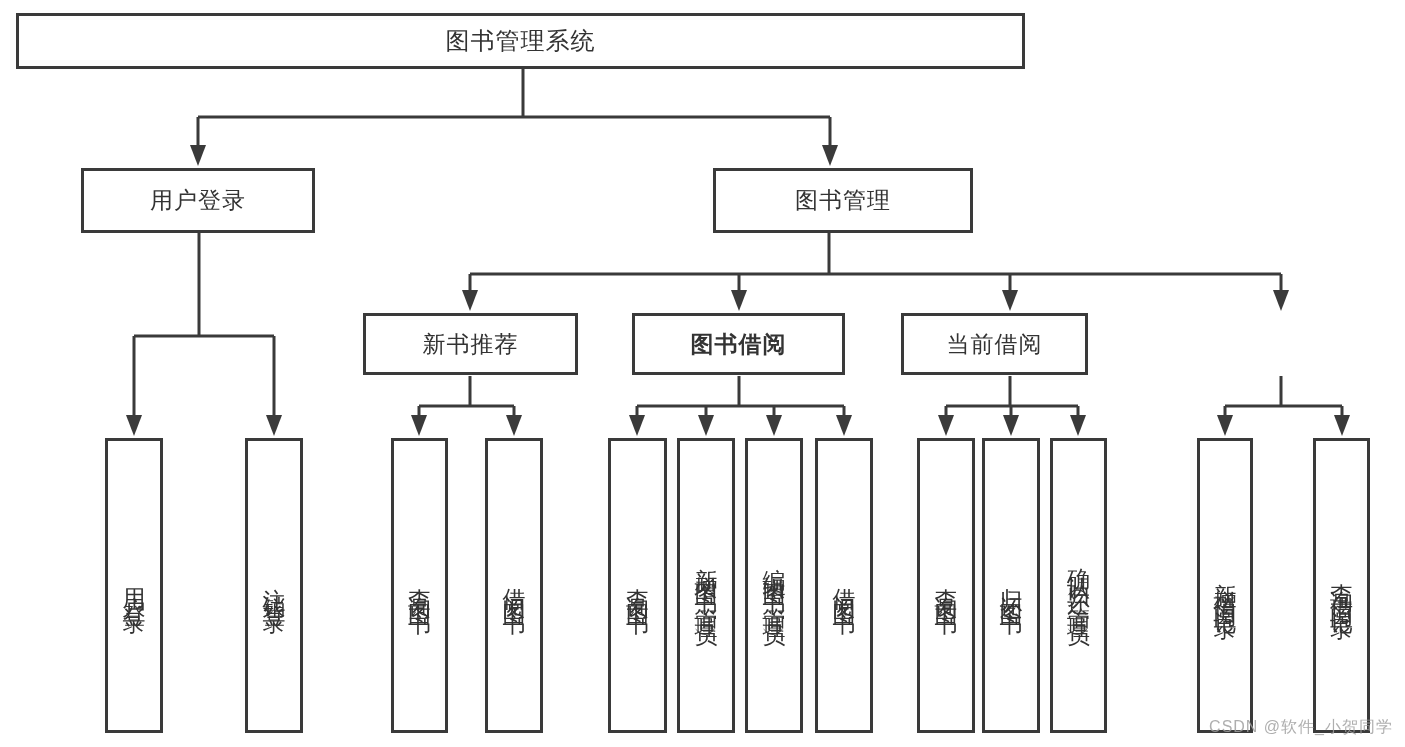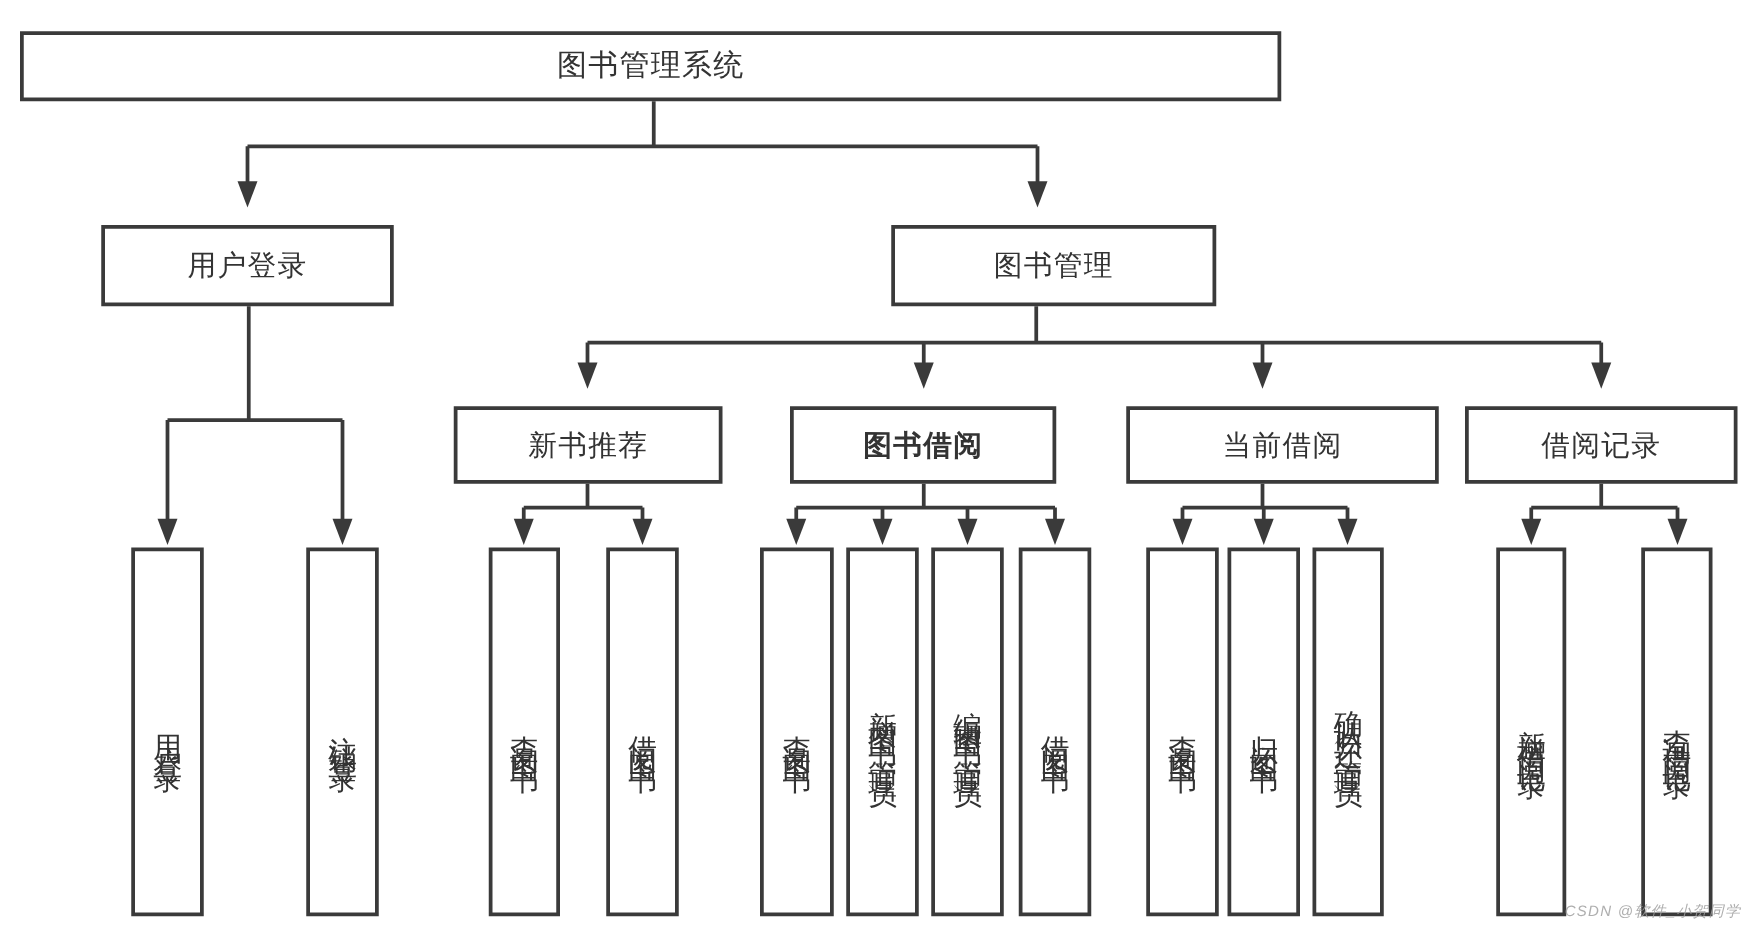--- a/index.html
+++ b/index.html
@@ -13,40 +13,39 @@
     overflow:hidden;
   }
   .wires{position:absolute;left:0;top:0;width:1405px;height:747px;}
   .node{
     position:absolute;
     background:#ffffff;
     border:3px solid #3a3a3a;
     display:flex;align-items:center;justify-content:center;
     text-align:center;
   }
-  .h-node{font-size:23px;letter-spacing:1px;line-height:1;margin-top:12px;}
+  .h-node{font-size:23px;letter-spacing:1px;line-height:1;}
   .root-node{font-size:24px;}
   .v-node span{
     writing-mode:vertical-rl;
     text-orientation:mixed;
     font-size:23px;
     line-height:1;
     white-space:nowrap;
   }
   .ls4 span{letter-spacing:8px;}
   .ls6 span{letter-spacing:7px;}
   .ls9 span{letter-spacing:8px;}
   .watermark{
     position:absolute;
     right:12px;bottom:9px;
-    font-size:12px;
+    font-size:16px;
     color:rgba(160,160,160,0.85);
     letter-spacing:1px;
     white-space:nowrap;
-    font-style:italic;
   }
 </style>
 </head>
 <body>
 
 <div class="stage">
 
   <svg class="wires" viewBox="0 0 1405 747" xmlns="http://www.w3.org/2000/svg">
     <g stroke="#3a3a3a" stroke-width="3" fill="none">
 
@@ -94,22 +93,21 @@
     </g>
   </svg>
 
   <div class="node h-node root-node" style="left:16px;top:13px;width:1009px;height:56px;">图书管理系统</div>
 
   <div class="node h-node" style="left:81px;top:168px;width:234px;height:65px;">用户登录</div>
   <div class="node h-node" style="left:713px;top:168px;width:260px;height:65px;">图书管理</div>
 
   <div class="node h-node" style="left:363px;top:313px;width:215px;height:62px;text-align:right;">新书推荐</div>
   <div class="node h-node" style="left:632px;top:313px;width:213px;height:62px;font-weight:bold;">图书借阅</div>
-  <div class="node h-node" style="left:901px;top:313px;width:250px;height:62px;">当前借阅</div>
-  <div class="node h-node" style="left:1172px;top:313px;width:218px;height:62px;">借阅记录</div>
+  <div class="node h-node" style="left:901px;top:313px;width:187px;height:62px;">当前借阅</div>
 
   <div class="node v-node ls4" style="left:105px;top:438px;width:58px;height:295px;">
     <span>用户登录</span>
   </div>
   <div class="node v-node ls4" style="left:245px;top:438px;width:58px;height:295px;">
     <span>注销登录</span>
   </div>
 
   <div class="node v-node ls4" style="left:391px;top:438px;width:57px;height:295px;">
     <span>查询图书</span>

